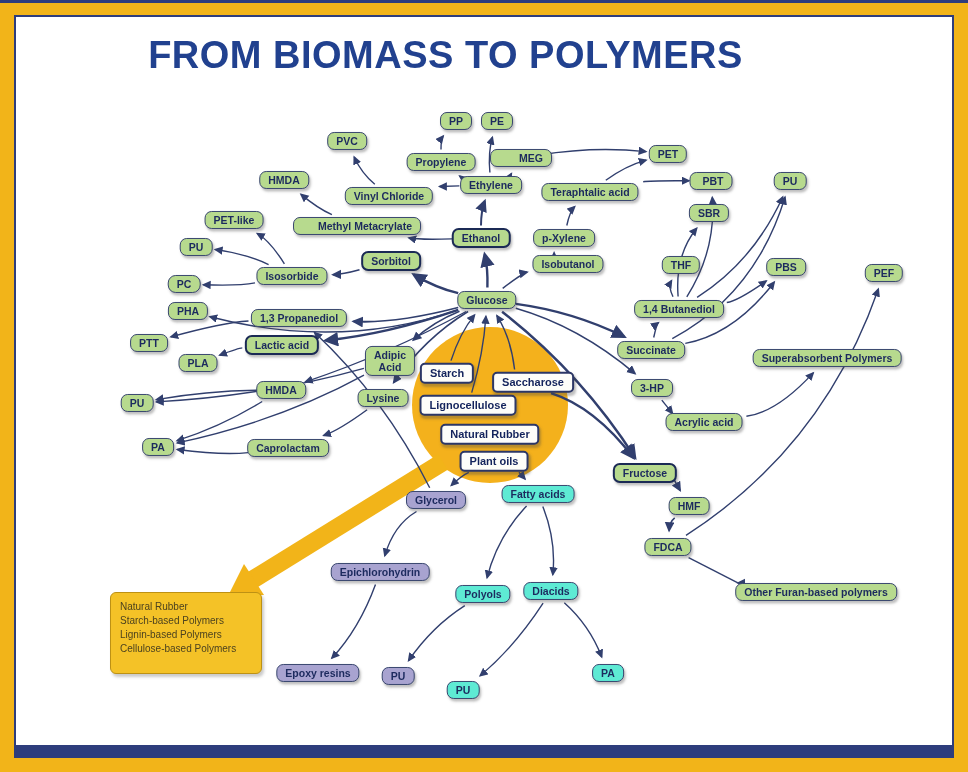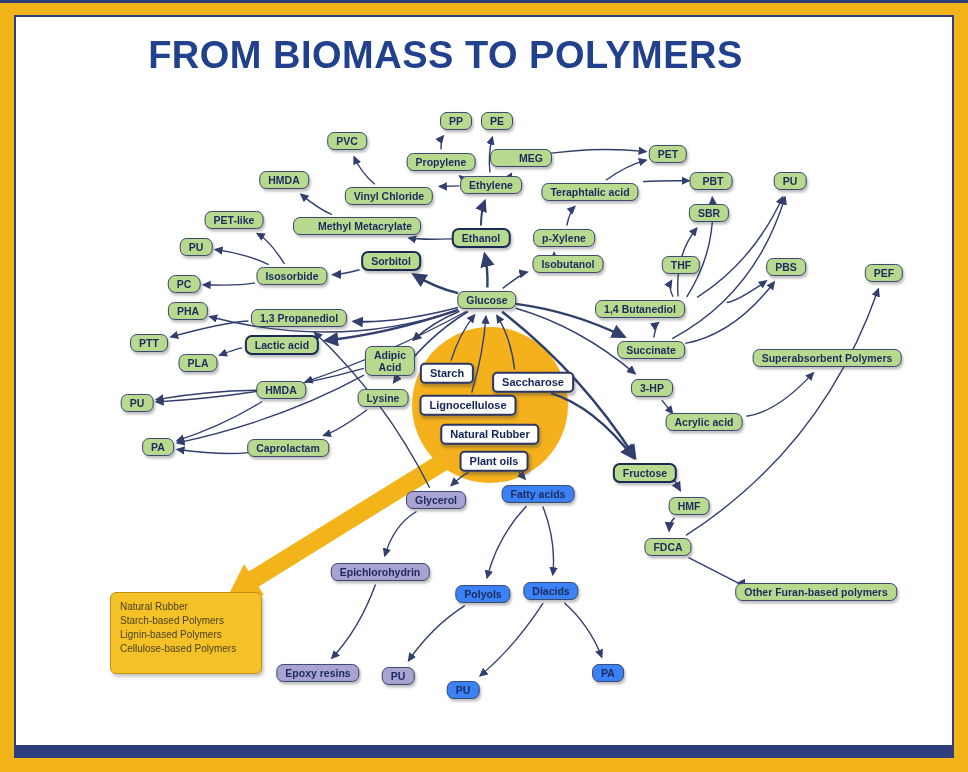--- a/index.html
+++ b/index.html
@@ -11,21 +11,21 @@
   #stage{position:absolute;left:0;top:0;width:891px;height:772px;}
   #title{position:absolute;left:0;top:34px;width:100%;text-align:center;
          font-size:38px;font-weight:bold;color:#21418f;letter-spacing:.5px;}
   svg#canvas{position:absolute;left:0;top:0;}
   .node{position:absolute;transform:translate(-50%,-50%);padding:2px 8px;
         border:1.6px solid #39466f;border-radius:7px;background:#b7da8e;
         font-size:10.5px;font-weight:bold;color:#1c2a5e;white-space:nowrap;
         text-align:center;line-height:1.15;
         box-shadow:1.5px 2.5px 2.5px rgba(70,70,70,.35);}
   .node.bold{border-width:2.4px;border-color:#1b2a55;}
-  .node.orange{background:#3b82f6;}
+  .node.orange{background:#5eead4;}
   .node.purple{background:#a8a3d0;}
   .node.white{background:#fdfdf9;border-width:2px;border-color:#2c3766;
               color:#13235c;border-radius:5px;font-size:11px;}
   #callout{position:absolute;left:110px;top:592px;width:132px;height:66px;
            background:#f4c227;border:1.5px solid #bd9114;border-radius:6px;
            padding:7px 9px;box-shadow:2px 3px 3px rgba(80,80,80,.3);}
   #callout div{font-size:10px;color:#4c421f;line-height:1.4;white-space:nowrap;}
 </style>
 </head>
 <body>
@@ -167,21 +167,21 @@
       </div>
       <div class="node green" style="left: 681px; top: 265px;">
         <div>THF</div>
       </div>
       <div class="node green" style="left: 786px; top: 267px;">
         <div>PBS</div>
       </div>
       <div class="node green" style="left: 884px; top: 273px;">
         <div>PEF</div>
       </div>
-      <div class="node green" style="left: 640px; top: 309px;">
+      <div class="node green" style="left: 679px; top: 309px;">
         <div>1,4 Butanediol</div>
       </div>
       <div class="node green" style="left: 651px; top: 350px;">
         <div>Succinate</div>
       </div>
       <div class="node green" style="left: 827px; top: 358px;">
         <div>Superabsorbent Polymers</div>
       </div>
       <div class="node green" style="left: 652px; top: 388px; text-align: right;">
         <div>3-HP</div>

